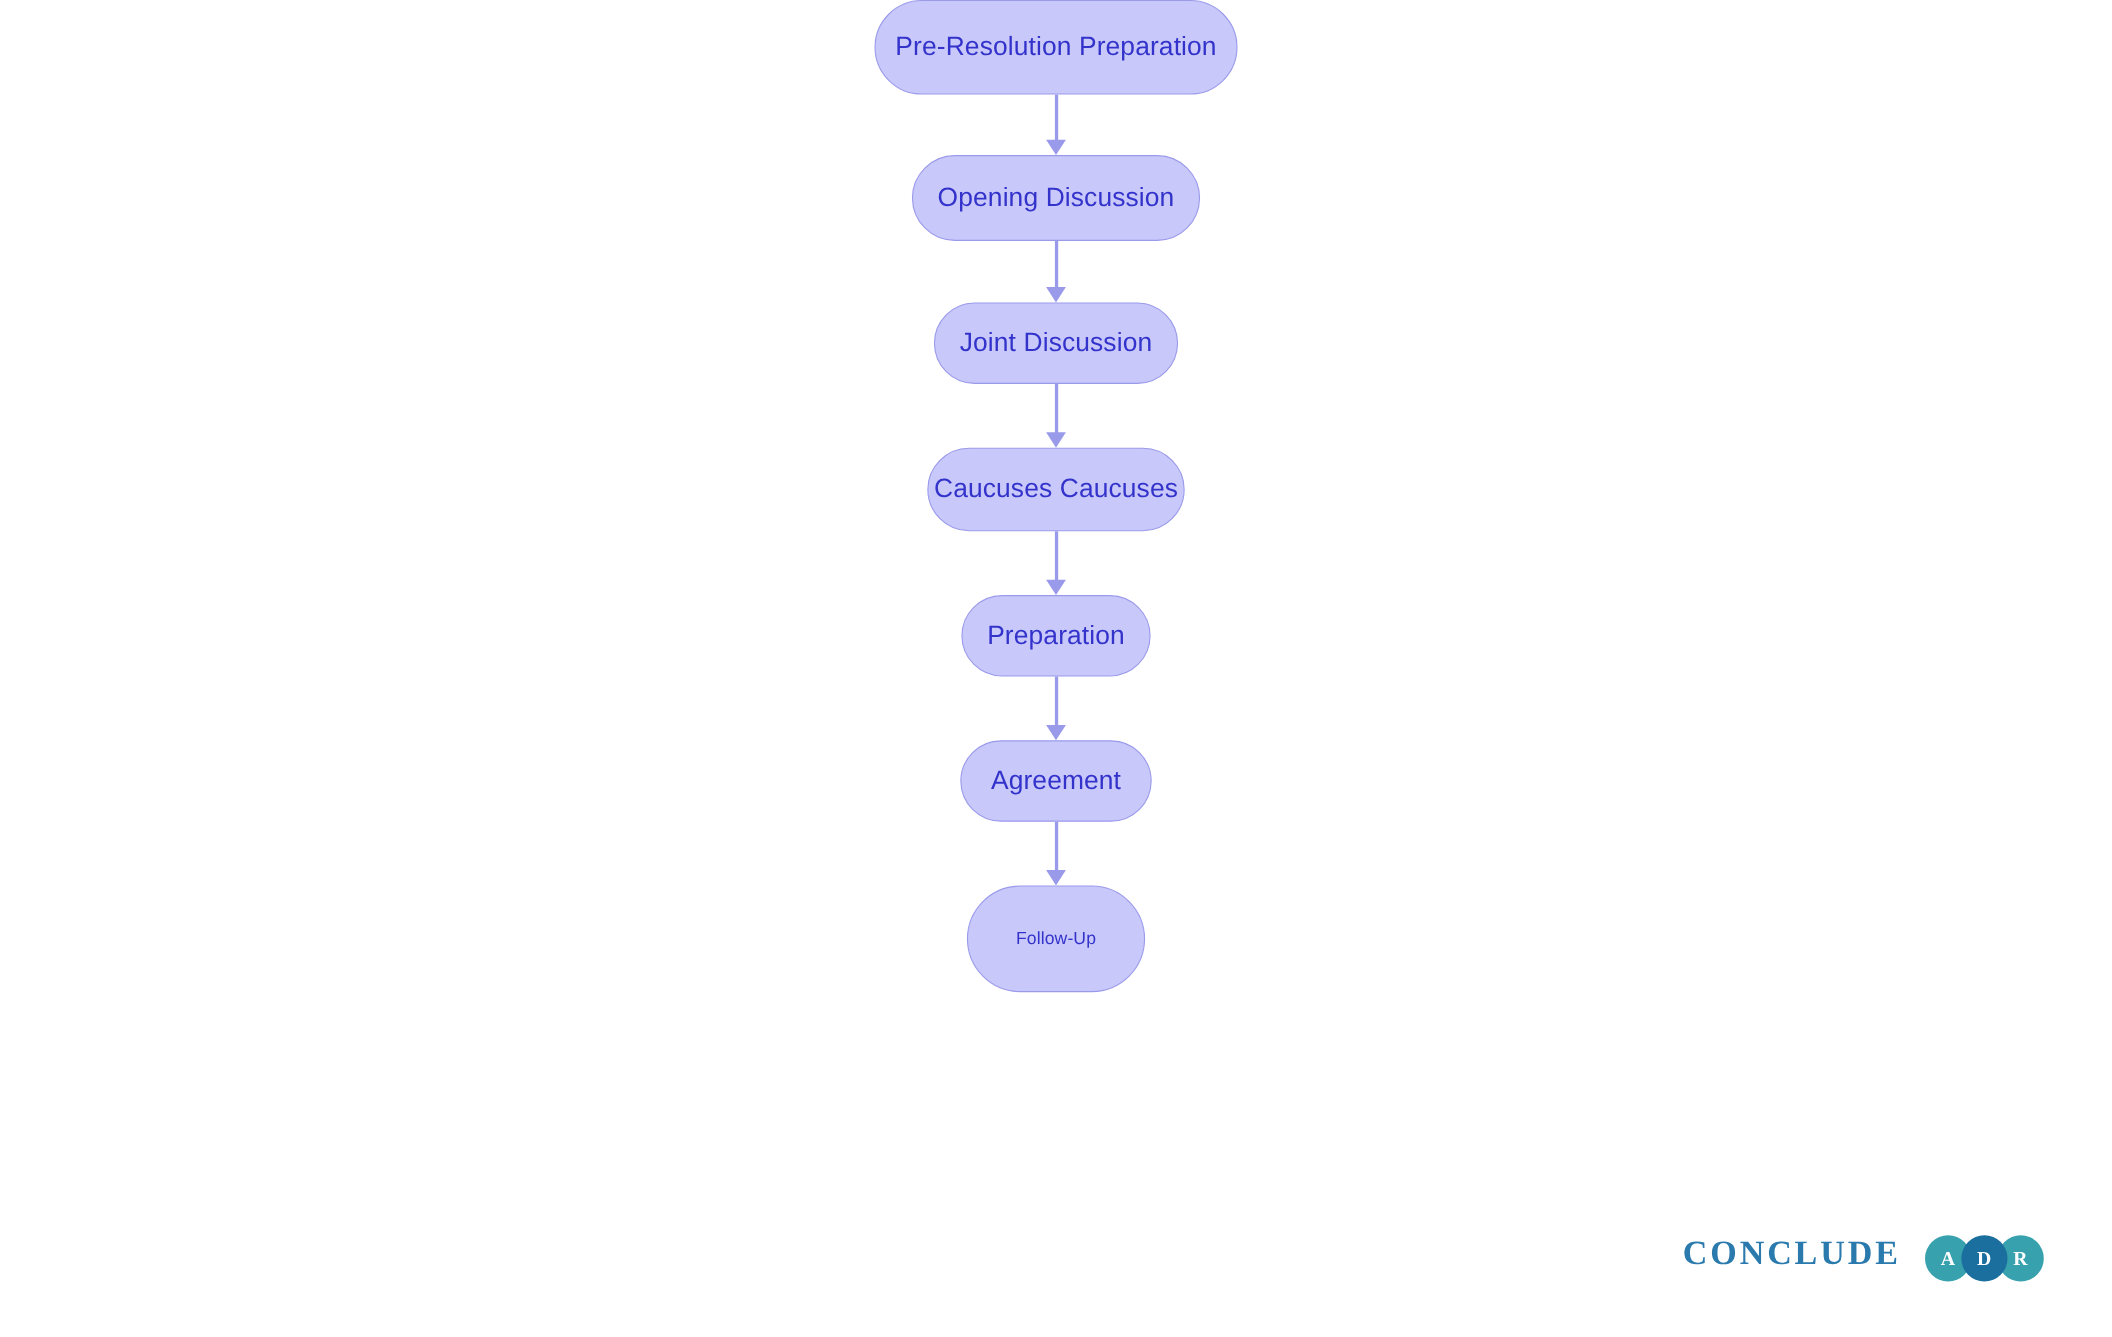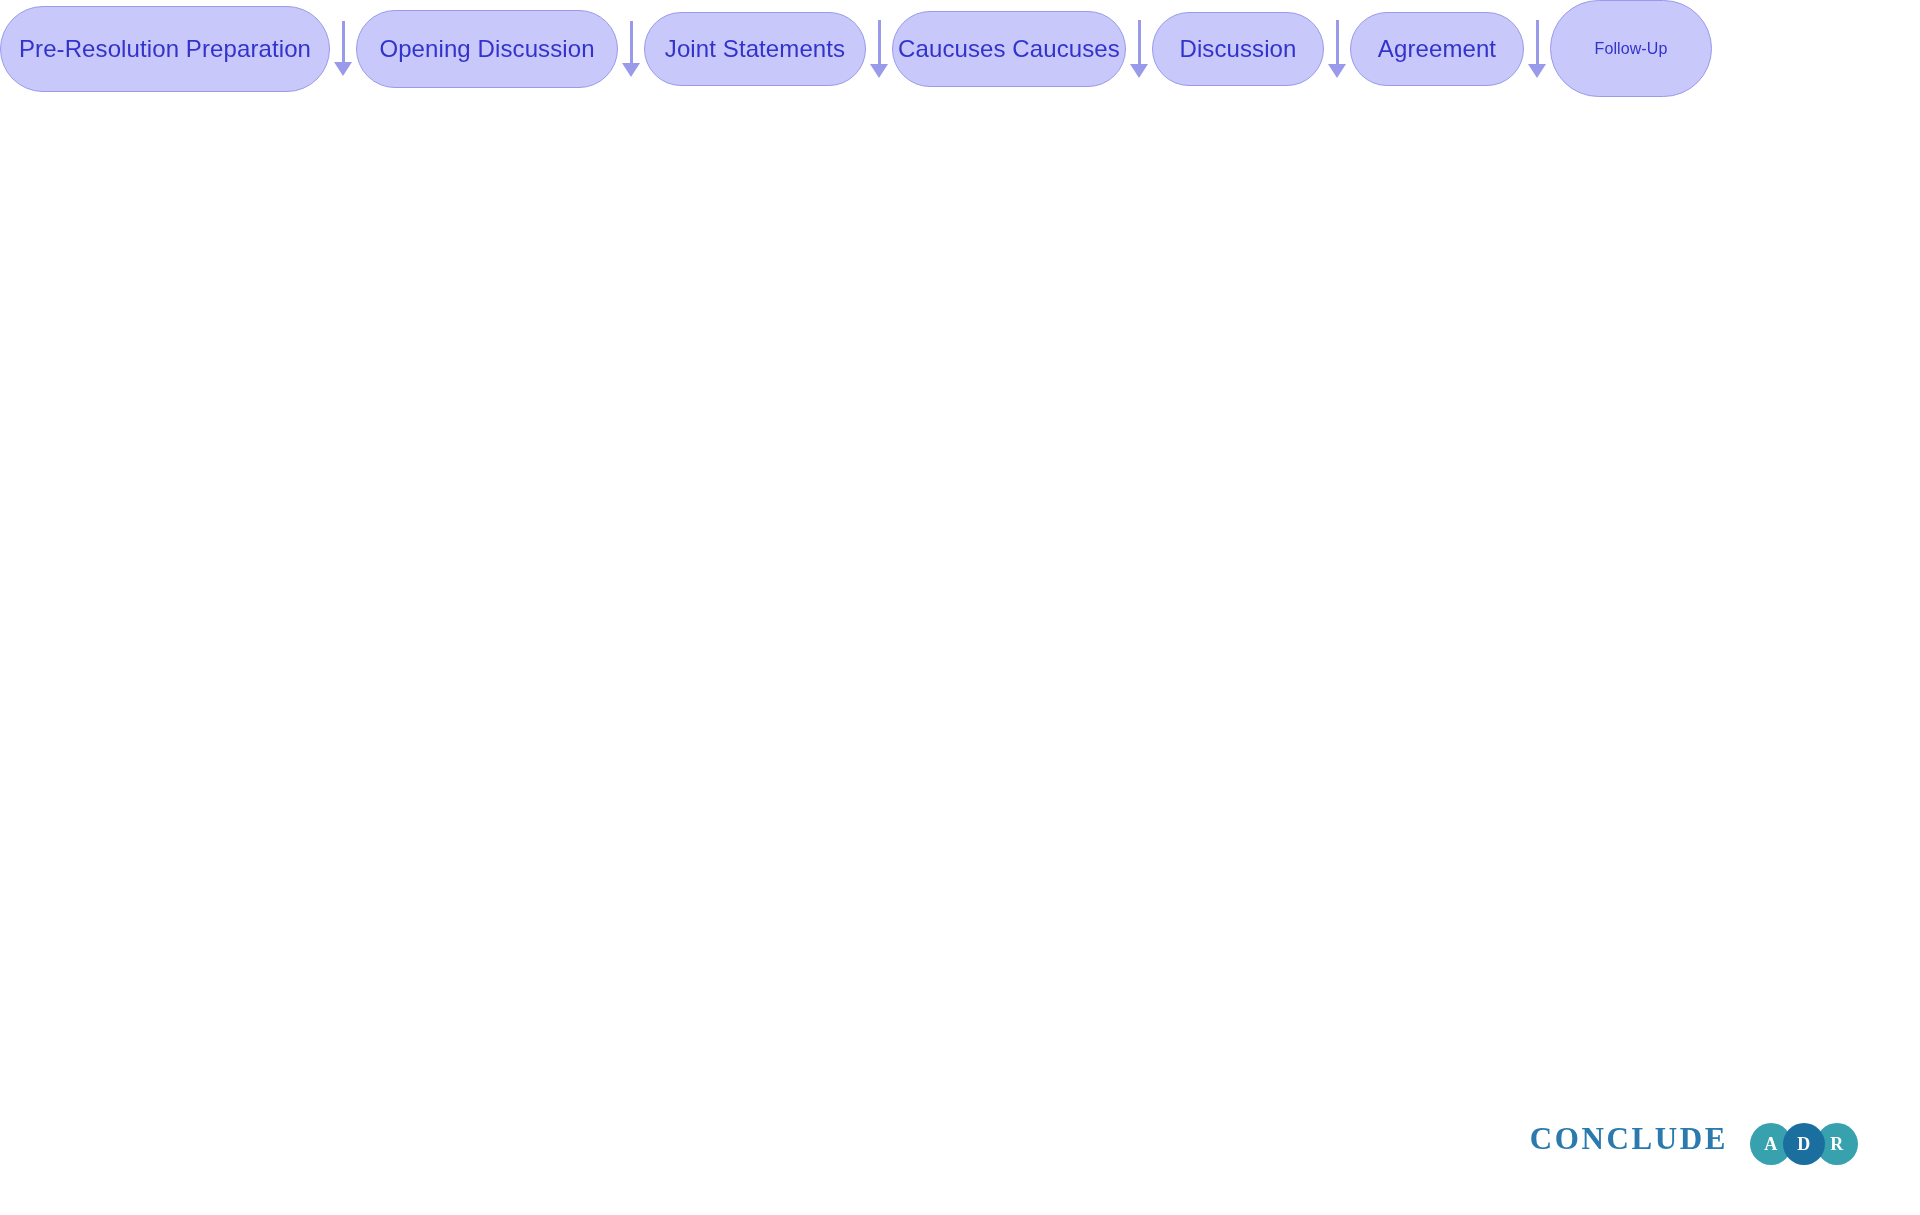--- a/index.html
+++ b/index.html
@@ -22,21 +22,21 @@
     width: 1920px;
     height: 1100px;
   }
 
   .flow-column {
     position: absolute;
     left: 0;
     top: 0;
     width: 1920px;
     display: flex;
-    flex-direction: row;
+    flex-direction: column;
     align-items: center;
   }
 
   .node {
     box-sizing: border-box;
     background: #c8c8fa;
     border: 1.6px solid #9a9aeb;
     border-radius: 999px;
     color: #3333cc;
     display: flex;
@@ -146,39 +146,39 @@
     <div class="node n1">
       <span>Opening Discussion</span>
     </div>
 
     <div class="connector c1">
       <div class="stem"></div>
       <div class="head"></div>
     </div>
 
     <div class="node n2">
-      <span>Joint Statements</span>
+      <span>Joint Discussion</span>
     </div>
 
     <div class="connector c2">
       <div class="stem"></div>
       <div class="head"></div>
     </div>
 
     <div class="node n3">
       <span>Caucuses Caucuses</span>
     </div>
 
     <div class="connector c3">
       <div class="stem"></div>
       <div class="head"></div>
     </div>
 
     <div class="node n4">
-      <span>Discussion</span>
+      <span>Preparation</span>
     </div>
 
     <div class="connector c4">
       <div class="stem"></div>
       <div class="head"></div>
     </div>
 
     <div class="node n5">
       <span>Agreement</span>
     </div>

